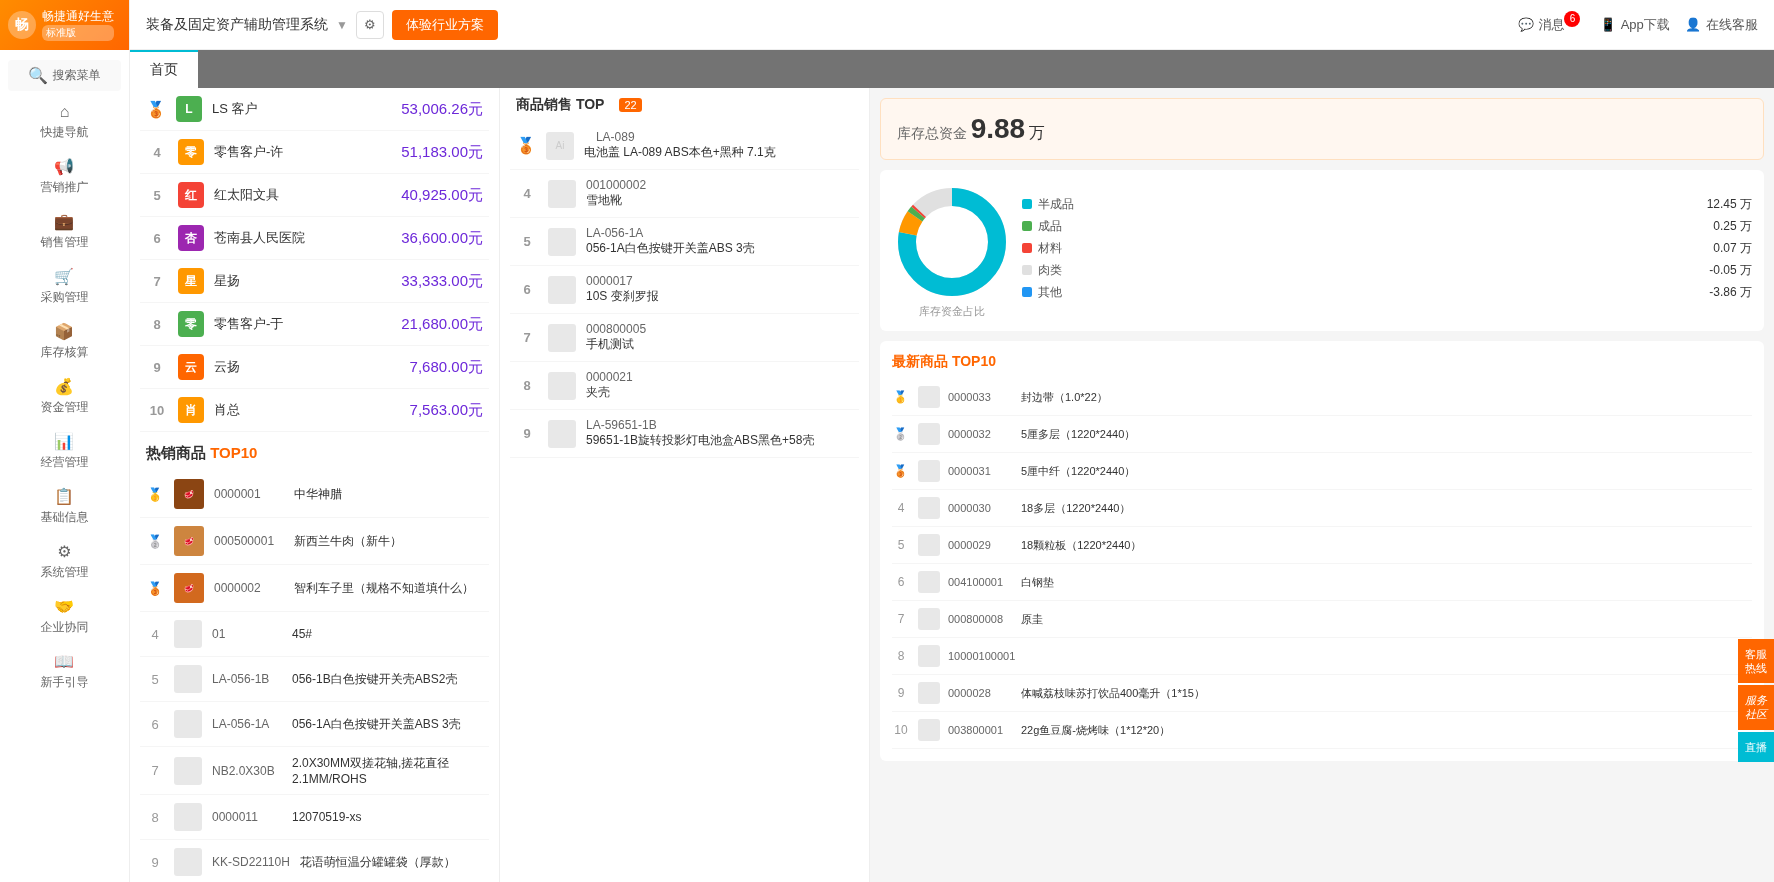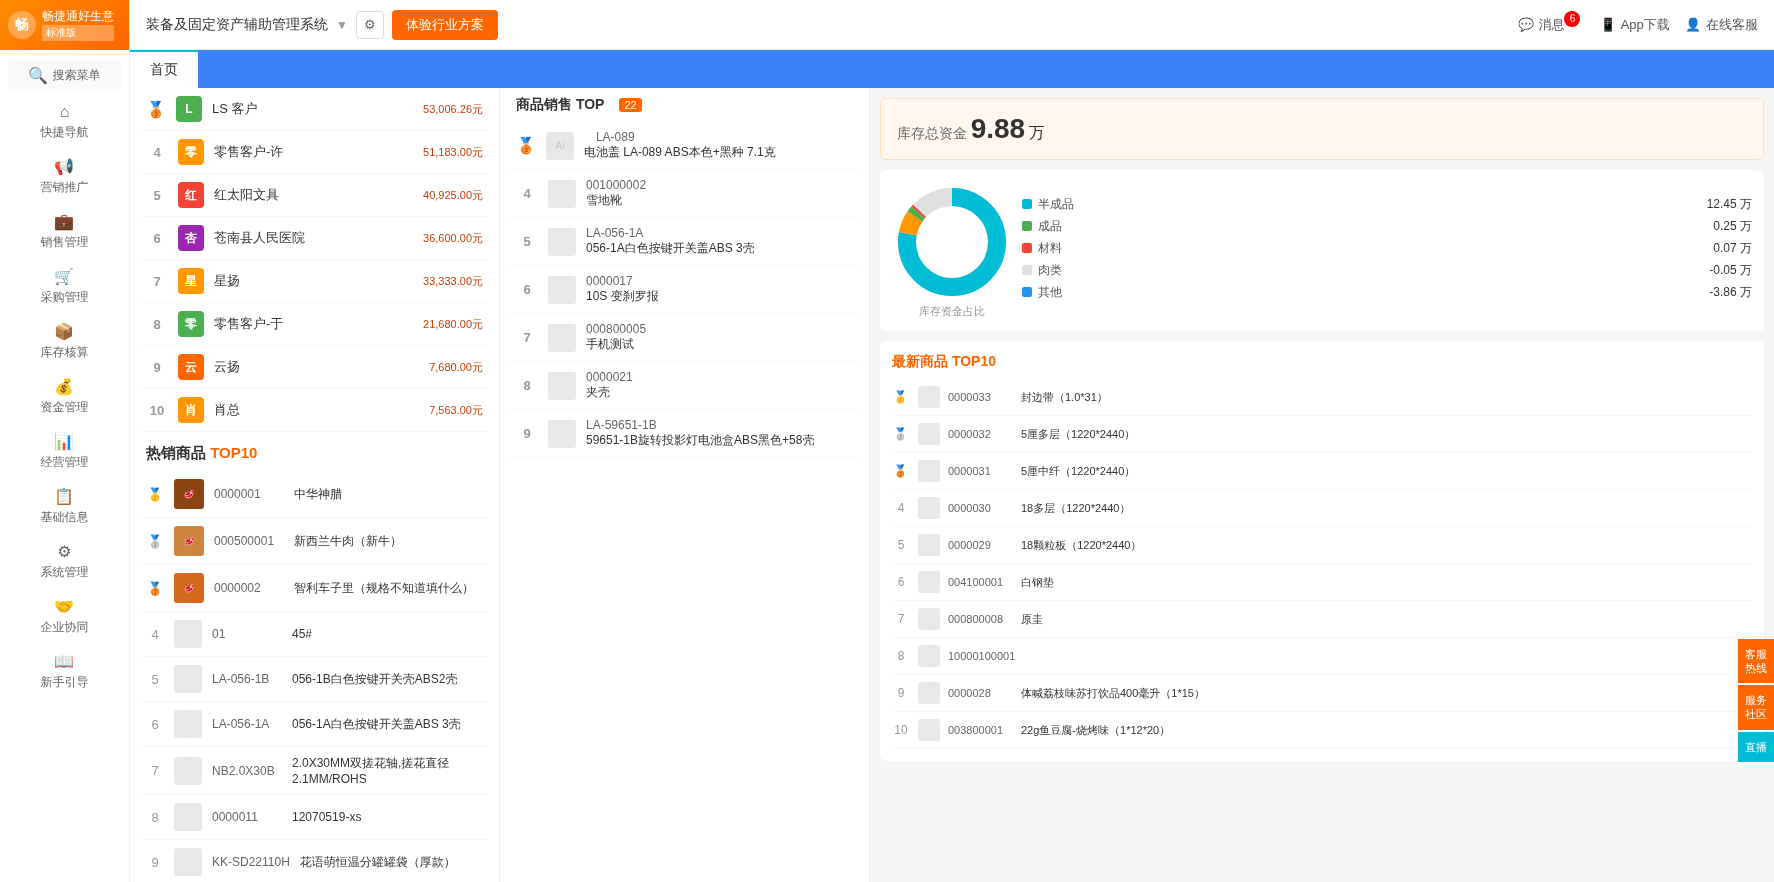--- a/index.html
+++ b/index.html
@@ -31,21 +31,21 @@
     }
     .sidebar-logo-text {
       color: #fff;
       font-size: 12px;
       line-height: 1.3;
     }
     .sidebar-logo-badge {
       font-size: 10px;
       background: rgba(255,255,255,0.3);
       padding: 1px 4px;
-      border-radius: 0;
+      border-radius: 6px;
       color: #fff;
     }
     .sidebar-nav {
       flex: 1;
       overflow-y: auto;
       padding: 6px 0;
     }
     .nav-item {
       display: flex;
       flex-direction: column;
@@ -123,21 +123,21 @@
       color: #fff;
       border-radius: 50%;
       width: 16px; height: 16px;
       display: inline-flex; align-items: center; justify-content: center;
       font-size: 10px;
       position: relative; top: -6px; left: -4px;
     }
 
     
     .tab-bar {
-      background: #3b82f6;
+      background: #737373;
       height: 38px;
       display: flex;
       align-items: center;
       padding: 0;
     }
     .tab-item {
       padding: 0 20px;
       height: 38px;
       display: flex;
       align-items: center;
@@ -207,21 +207,21 @@
     .rank-avatar {
       width: 26px; height: 26px;
       border-radius: 4px;
       display: flex; align-items: center; justify-content: center;
       font-size: 12px;
       color: #fff;
       font-weight: bold;
       flex-shrink: 0;
     }
     .rank-name { flex: 1; color: #333; font-size: 13px; }
-    .rank-value { color: #c2410c; font-size: 11px; font-weight: 500; }
+    .rank-value { color: #6d28d9; font-size: 15px; font-weight: 500; }
 
     
     .product-list { padding: 0 10px; }
     .product-item {
       display: flex;
       align-items: center;
       padding: 8px 6px;
       gap: 10px;
       border-bottom: 1px solid #f5f5f5;
     }
@@ -741,21 +741,21 @@
 
         <div class="latest-products-section">
           <div class="latest-title">
             <span>最新商品</span> <span>TOP10</span>
           </div>
           <div>
             <div class="latest-item">
               <span class="latest-rank top1">🥇</span>
               <div class="latest-placeholder"></div>
               <span class="latest-code">0000033</span>
-              <span class="latest-name">封边带（1.0*31）</span>
+              <span class="latest-name">封边带（1.0*22）</span>
             </div>
             <div class="latest-item">
               <span class="latest-rank top2">🥈</span>
               <div class="latest-placeholder"></div>
               <span class="latest-code">0000032</span>
               <span class="latest-name">5厘多层（1220*2440）</span>
             </div>
             <div class="latest-item">
               <span class="latest-rank top3">🥉</span>
               <div class="latest-placeholder"></div>
@@ -807,15 +807,15 @@
         </div>
 
       </div>
     </div>
 
   </div>
 </div>
 
 <div class="float-btns">
   <div class="float-btn" style="background:#ff6600;">客服<br>热线</div>
-  <div class="float-btn" style="background:#ff6600;">服务<br>社区</div>
+  <div class="float-btn" style="background:#ff6600;font-style:italic;">服务<br>社区</div>
   <div class="float-btn" style="background:#00bcd4;">直播</div>
 </div>
 
 </body></html>

